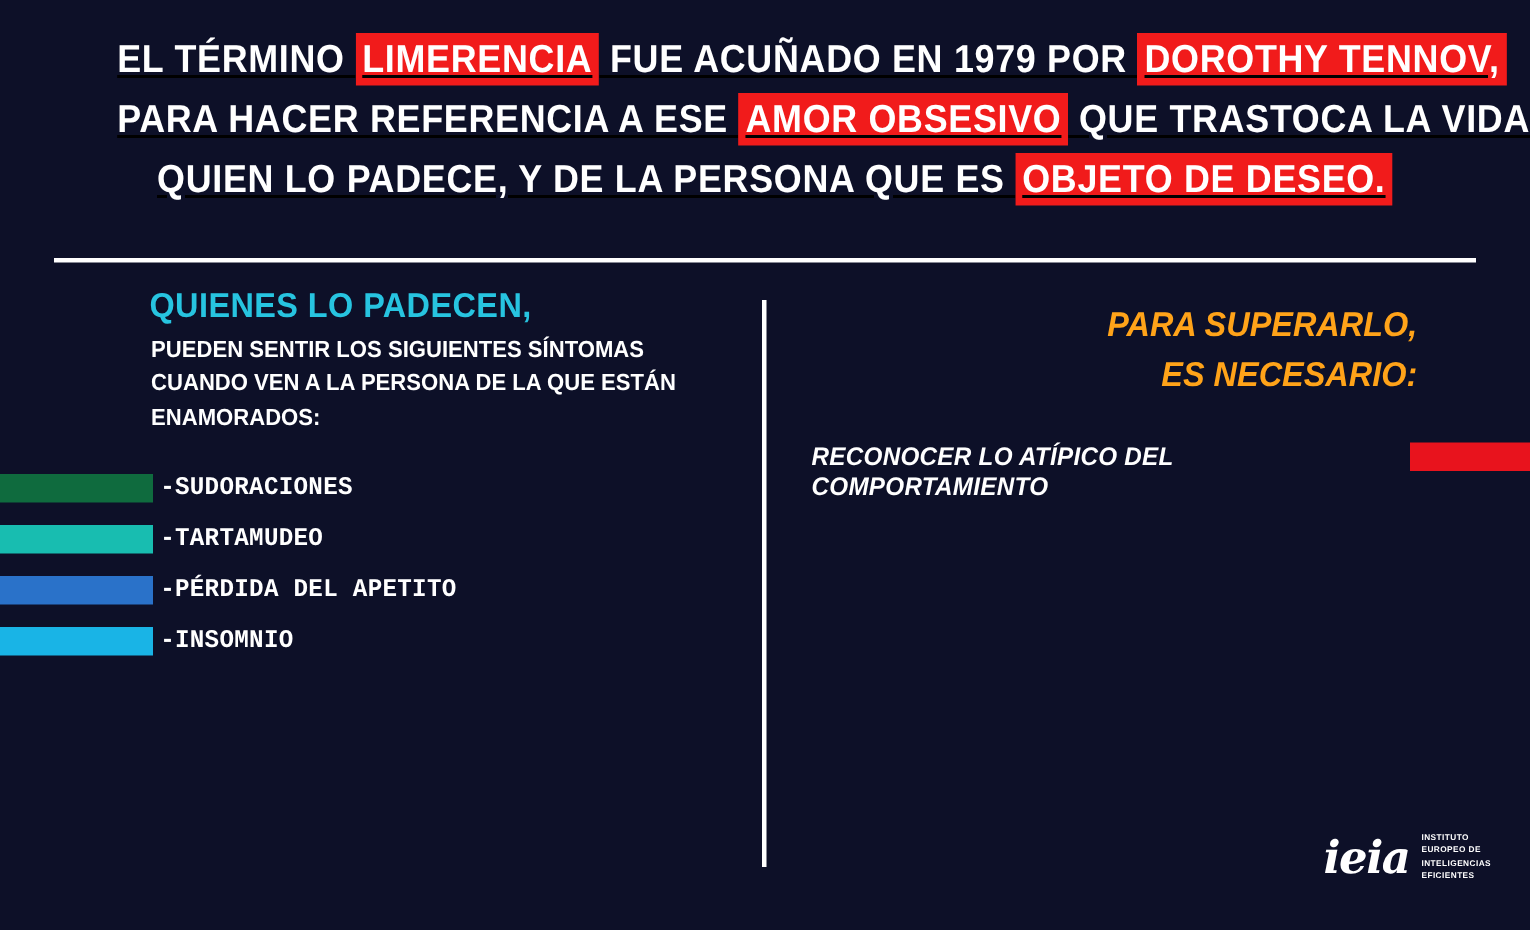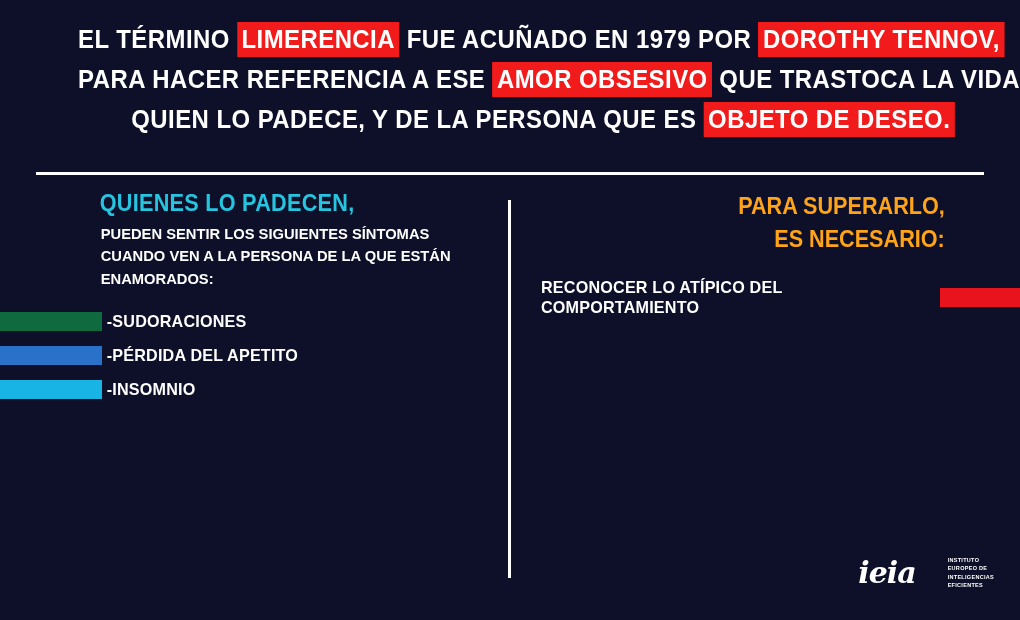--- a/index.html
+++ b/index.html
@@ -14,21 +14,22 @@
   .infographic {
     width: 1020px;
     height: 620px;
     position: relative;
     background: #0d1028;
   }
 
   
   .headline {
     padding: 26px 27px 0 40px;
-    text-align: right;
+    text-align: center;
+    text-decoration: underline;
   }
   .headline-line {
     font-size: 26px;
     font-weight: bold;
     color: #ffffff;
     letter-spacing: 0.5px;
     line-height: 1.0;
     margin-bottom: 14px;
     white-space: nowrap;
     text-transform: uppercase;
@@ -93,23 +94,24 @@
     margin-top: 6px;
     transform: scaleX(0.95);
     transform-origin: left center;
   }
   .symptoms {
     margin-top: 22px;
     list-style: none;
   }
   .symptom-row {
     display: flex;
-    align-items: flex-start;
+    align-items: center;
     height: 26px;
     margin-bottom: 8px;
+    font-family: Liberation Mono, monospace;
   }
   .swatch {
     width: 102px;
     height: 19px;
     flex: 0 0 102px;
   }
   .symptom-label {
     color: #ffffff;
     font-size: 17px;
     font-weight: bold;
@@ -117,41 +119,42 @@
     padding-left: 5px;
     letter-spacing: 0.2px;
     transform: scaleX(0.95);
     transform-origin: left center;
   }
 
   
   .right-col {
     position: absolute;
     left: 520px;
-    top: 0;
+    top: 10px;
     width: 500px;
+    font-style: italic;
   }
   .right-title {
     color: #ffa319;
     font-size: 23px;
     font-weight: bold;
     text-transform: uppercase;
     text-align: right;
     padding-right: 80px;
     line-height: 1.45;
     transform: scaleX(0.94);
     transform-origin: right center;
   }
   .steps {
     margin-top: 28px;
     list-style: none;
   }
   .step-row {
     display: flex;
-    align-items: center;
+    align-items: flex-start;
     justify-content: flex-end;
     height: 26px;
     margin-bottom: 8px;
   }
   .step-label {
     color: #ffffff;
     font-size: 17px;
     font-weight: bold;
     text-transform: uppercase;
     padding-right: 6px;
@@ -164,22 +167,20 @@
     height: 19px;
     flex: 0 0 80px;
   }
 
   
   .logo {
     position: absolute;
     right: 26px;
     bottom: 30px;
     display: flex;
-    align-items: center;
-    gap: 24px;
   }
   .logo-mark {
     color: #ffffff;
     font-family: "DejaVu Serif", serif;
     font-size: 30px;
     font-weight: bold;
     letter-spacing: -1px;
     font-style: italic;
   }
   .logo-text {
@@ -208,20 +209,24 @@
   <div class="columns">
     <div class="divider-v"></div>
 
     <div class="left-col">
       <div class="left-title">QUIENES LO PADECEN,</div>
       <div class="left-sub">PUEDEN SENTIR LOS SIGUIENTES SÍNTOMAS CUANDO VEN A LA PERSONA DE LA QUE ESTÁN ENAMORADOS:</div>
       <ul class="symptoms">
           <li class="symptom-row">
             <span class="swatch" style="background: rgb(15, 107, 62);"></span>
             <span class="symptom-label">-SUDORACIONES</span>
+          </li>
+          <li class="symptom-row">
+            <span class="swatch" style="background: rgb(24, 189, 176);"></span>
+            <span class="symptom-label">-TARTAMUDEO</span>
           </li>
           <li class="symptom-row">
             <span class="swatch" style="background: rgb(42, 114, 201);"></span>
             <span class="symptom-label">-PÉRDIDA DEL APETITO</span>
           </li>
           <li class="symptom-row">
             <span class="swatch" style="background: rgb(25, 180, 230);"></span>
             <span class="symptom-label">-INSOMNIO</span>
           </li>
         </ul>

